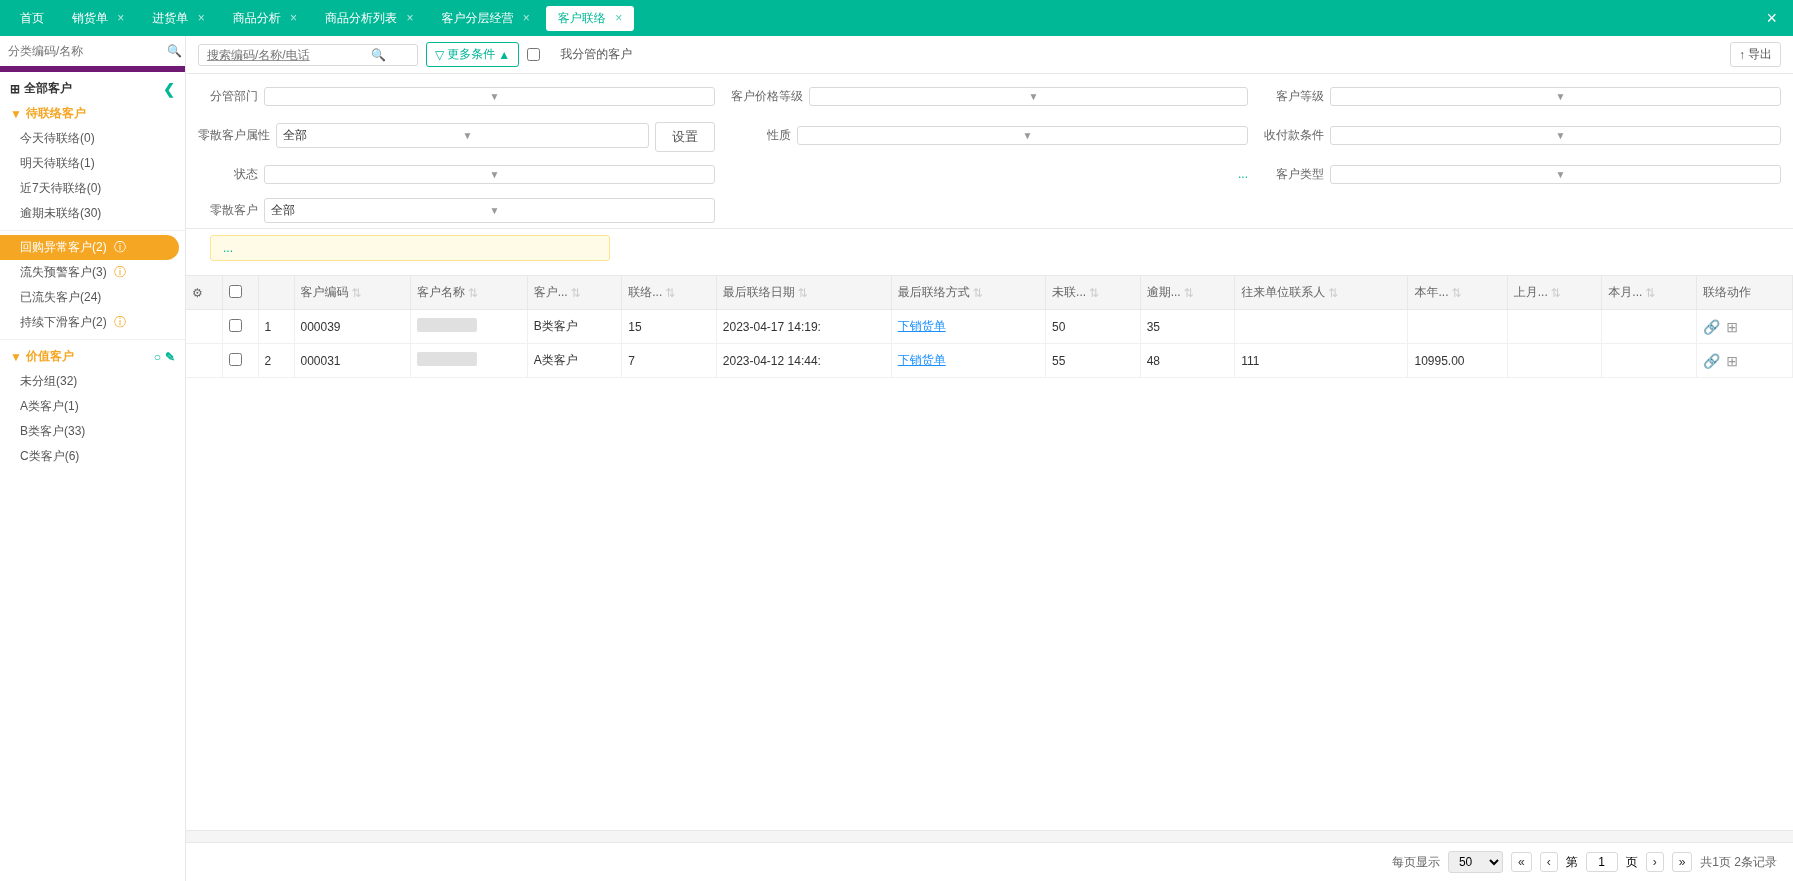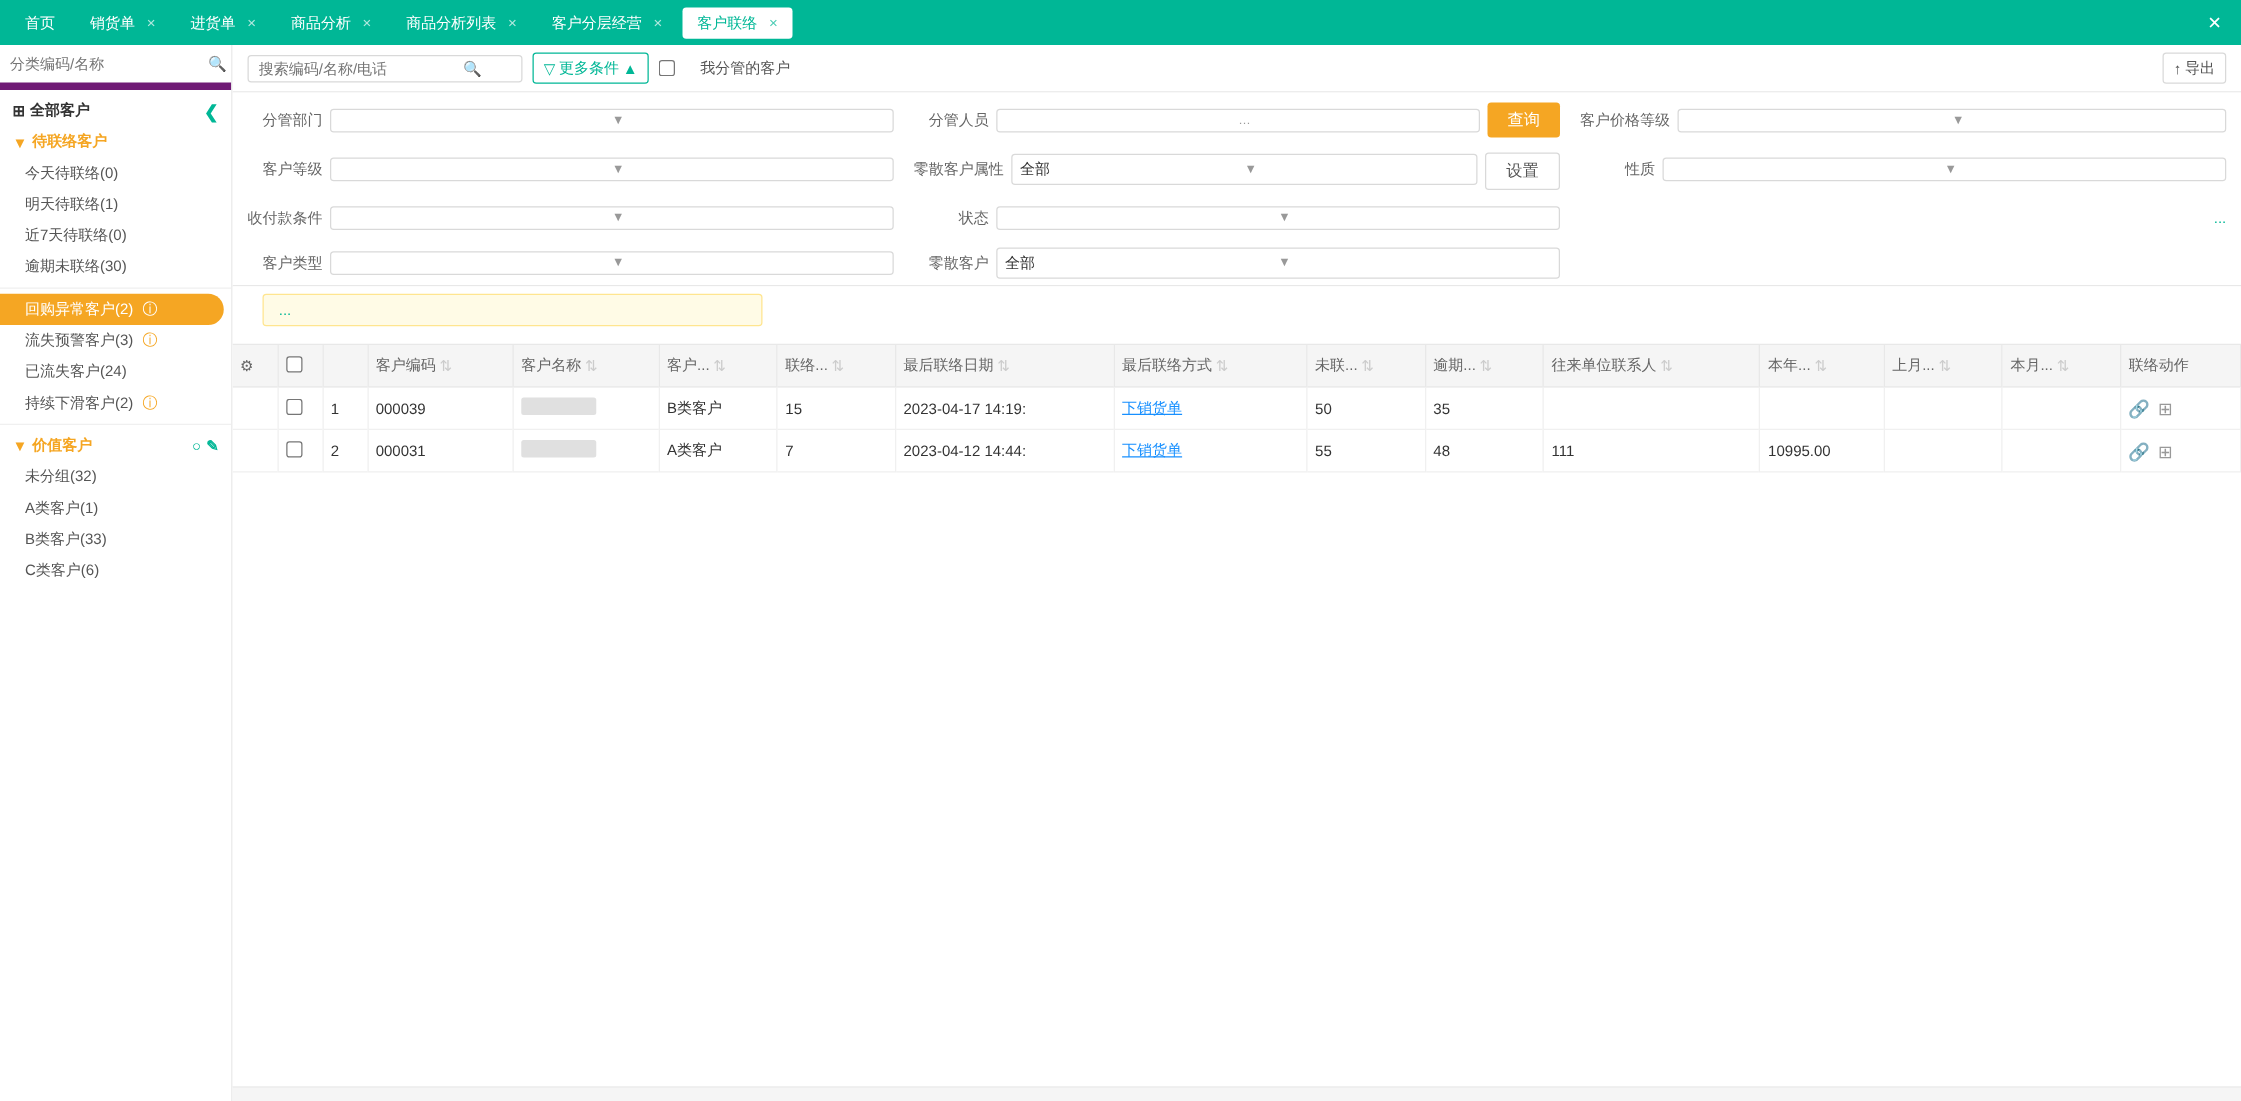--- a/index.html
+++ b/index.html
@@ -129,20 +129,21 @@
       padding: 3px 8px;
       gap: 4px;
       width: 220px;
     }
     .filter-search-input input {
       border: none;
       outline: none;
       font-size: 12px;
       width: 160px;
       color: #999;
+      text-decoration: underline;
     }
     .more-conditions {
       display: flex;
       align-items: center;
       gap: 3px;
       color: #00b796;
       cursor: pointer;
       border: 1px solid #00b796;
       border-radius: 3px;
       padding: 3px 8px;
@@ -442,28 +443,20 @@
     <div style="background:#fff;padding:8px 12px 4px 12px;border-bottom:1px solid #e8e8e8;">
       <div style="display:grid;grid-template-columns:1fr 1fr 1fr;gap:8px 16px;align-items:center;">
 
         <div class="filter-row">
           <span class="filter-label">分管部门</span>
           <div class="filter-select" style="flex:1;">
             <span></span>
             <span class="arrow">▼</span>
           </div>
         </div>
-        <div class="filter-row">
-          <span class="filter-label">分管人员</span>
-          <div class="filter-select" style="flex:1;">
-            <span></span>
-            <span class="arrow">…</span>
-          </div>
-          <button class="btn-query">查询</button>
-        </div>
 
         <div class="filter-row">
           <span class="filter-label">客户价格等级</span>
           <div class="filter-select" style="flex:1;">
             <span></span>
             <span class="arrow">▼</span>
           </div>
         </div>
         <div class="filter-row">
           <span class="filter-label">客户等级</span>
@@ -679,14 +672,30 @@
         </tbody>
       </table>
     </div>
 
     <div class="scroll-bar-area">
       <div style="width:100%;height:100%;overflow-x:auto;">
         <div style="width:1500px;height:1px;"></div>
       </div>
     </div>
 
+    <div class="pagination-bar">
+      <span class="per-page-label">每页显示</span>
+      <select class="per-page-select">
+        <option>50</option>
+        <option>100</option>
+        <option>200</option>
+      </select>
+      <button class="page-btn">«</button>
+      <button class="page-btn">‹</button>
+      <span>第</span>
+      <input class="page-input" type="text" value="1" style="">
+      <span>页</span>
+      <button class="page-btn">›</button>
+      <button class="page-btn">»</button>
+      <span class="total-records">共1页 2条记录</span>
+    </div>
   </div>
 </div>
 
 </body></html>

